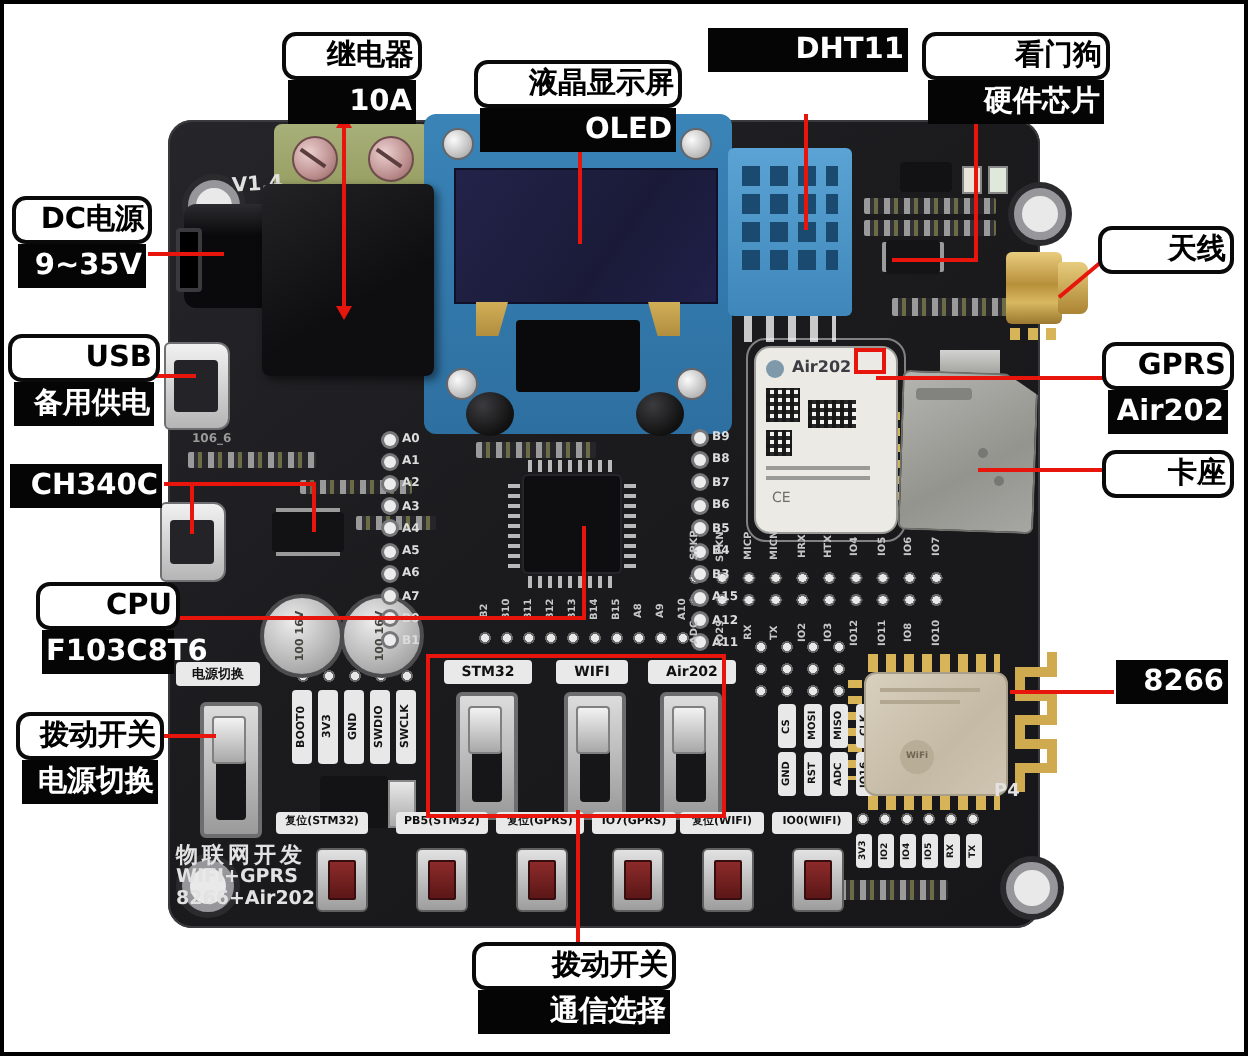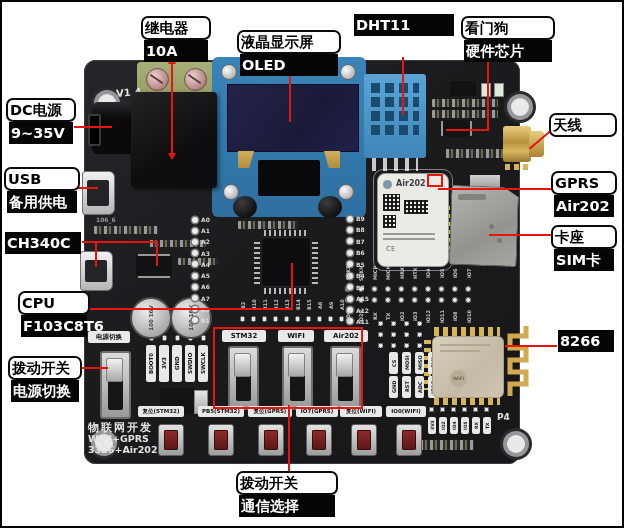--- a/index.html
+++ b/index.html
@@ -2,21 +2,21 @@
 <html><head>
 <meta charset="utf-8">
 <style>
   html,body{margin:0;padding:0}
   body{width:624px;height:528px;position:relative;background:#fff;overflow:hidden;
        font-family:"DejaVu Sans","Liberation Sans",sans-serif}
   .a{position:absolute}
   .frame{position:absolute;inset:0;border:2px solid #000;z-index:50;pointer-events:none}
 
   
-  .callout{position:absolute;z-index:40;text-align:left}
+  .callout{position:absolute;z-index:40;text-align:right}
   .callout .t{display:block;background:#fff;border:2.5px solid #0a0a0a;border-radius:7px;
               color:#000;font-weight:bold;font-size:14.5px;line-height:20px;padding:0 2px;white-space:nowrap}
   .callout .b{display:block;background:#050505;color:#fff;font-weight:bold;font-size:14.5px;
               line-height:22px;padding:0 2px;margin:0 3px;white-space:nowrap}
 
   
   .rl{position:absolute;background:#e8150d;z-index:35}
   .rbox{position:absolute;border:2px solid #e8150d;z-index:35}
   .arr{position:absolute;width:0;height:0;z-index:35}
   .arr-up{border-left:4px solid transparent;border-right:4px solid transparent;border-bottom:7px solid #e8150d}
@@ -214,21 +214,21 @@
     <span class="vtag">3V3</span>
     <span class="vtag">GND</span>
     <span class="vtag">SWDIO</span>
     <span class="vtag">SWCLK</span>
   </div>
 <div class="a" style="left:160px;top:388px;width:34px;height:26px;background:#131315;border-radius:2px;z-index:5"></div>
 <div class="a" style="left:194px;top:390px;width:12px;height:22px;background:linear-gradient(#e8e8e8,#aaa);border:1px solid #888;z-index:5"></div>
 
 <div class="a silk" style="left:88px;top:420px;font-size:11px;letter-spacing:2px">物联网开发</div>
 <div class="a silk" style="left:88px;top:433px;font-size:9.5px">WIFI+GPRS</div>
-<div class="a silk" style="left:88px;top:444px;font-size:9.5px">3336+Air202</div>
+<div class="a silk" style="left:88px;top:444px;font-size:9.5px">8266+Air202</div>
 
 <div class="whitetag swtag" style="left:222px;top:330px;width:44px">STM32</div>
 <div class="whitetag swtag" style="left:278px;top:330px;width:36px">WIFI</div>
 <div class="whitetag swtag" style="left:324px;top:330px;width:44px">Air202</div>
 <div class="tsw" style="left:228px;top:346px"></div>
 <div class="tsw" style="left:282px;top:346px"></div>
 <div class="tsw" style="left:330px;top:346px"></div>
 
 <div class="a holes" style="left:374px;top:318px;width:54px;height:33px;background-size:13px 11px"></div>
 <div id="spi" style="left:388px;top:352px">
@@ -287,21 +287,21 @@
 <div class="a" style="left:440px;top:344px;width:50px;height:2px;background:#b2a892;z-index:7"></div>
 <div class="a" style="left:440px;top:350px;width:40px;height:2px;background:#b2a892;z-index:7"></div>
 <div class="a" style="left:450px;top:370px;width:17px;height:17px;border-radius:50%;background:#b8ae98;color:#6e6653;font-size:4.5px;font-weight:bold;display:flex;align-items:center;justify-content:center;z-index:7">WiFi</div>
 <div class="a gpinh" style="left:434px;top:396px;width:66px;height:9px"></div>
 <div class="a gpinv" style="left:424px;top:340px;width:7px;height:50px"></div>
 <svg class="a" style="left:504px;top:322px;z-index:6" width="28" height="76" viewBox="0 0 28 76">
   <path d="M6,74 L6,62 L22,62 L22,50 L6,50 L6,38 L22,38 L22,26 L6,26 L6,14 L22,14 L22,4" fill="none" stroke="#d0aa4e" stroke-width="5"></path>
 </svg>
 
 <div class="a holes" style="left:426px;top:404px;width:68px;height:11px;background-size:11px 11px"></div>
-<div class="a silk" style="left:497px;top:412px;font-size:9px">P4</div>
+<div class="a silk" style="left:497px;top:391px;font-size:9px">P4</div>
 <div id="p4tags" style="left:428px;top:417px">
     <span class="vtag">3V3</span>
     <span class="vtag">IO2</span>
     <span class="vtag">IO4</span>
     <span class="vtag">IO5</span>
     <span class="vtag">RX</span>
     <span class="vtag">TX</span>
   </div>
 <div class="a parts" style="left:420px;top:440px;width:54px;height:10px"></div>
 
@@ -364,21 +364,20 @@
 </div>
 <div class="callout" style="left:549px;top:113px;width:68px">
   <span class="t">天线</span>
 </div>
 <div class="callout" style="left:551px;top:171px;width:66px">
   <span class="t">GPRS</span>
   <span class="b">Air202</span>
 </div>
 <div class="callout" style="left:551px;top:225px;width:66px">
   <span class="t">卡座</span>
-  <span class="b">SIM卡</span>
 </div>
 <div class="callout" style="left:555px;top:330px;width:62px">
   <span class="b">8266</span>
 </div>
 <div class="callout" style="left:236px;top:471px;width:102px">
   <span class="t">拨动开关</span>
   <span class="b">通信选择</span>
 </div>
 
 </body></html>

